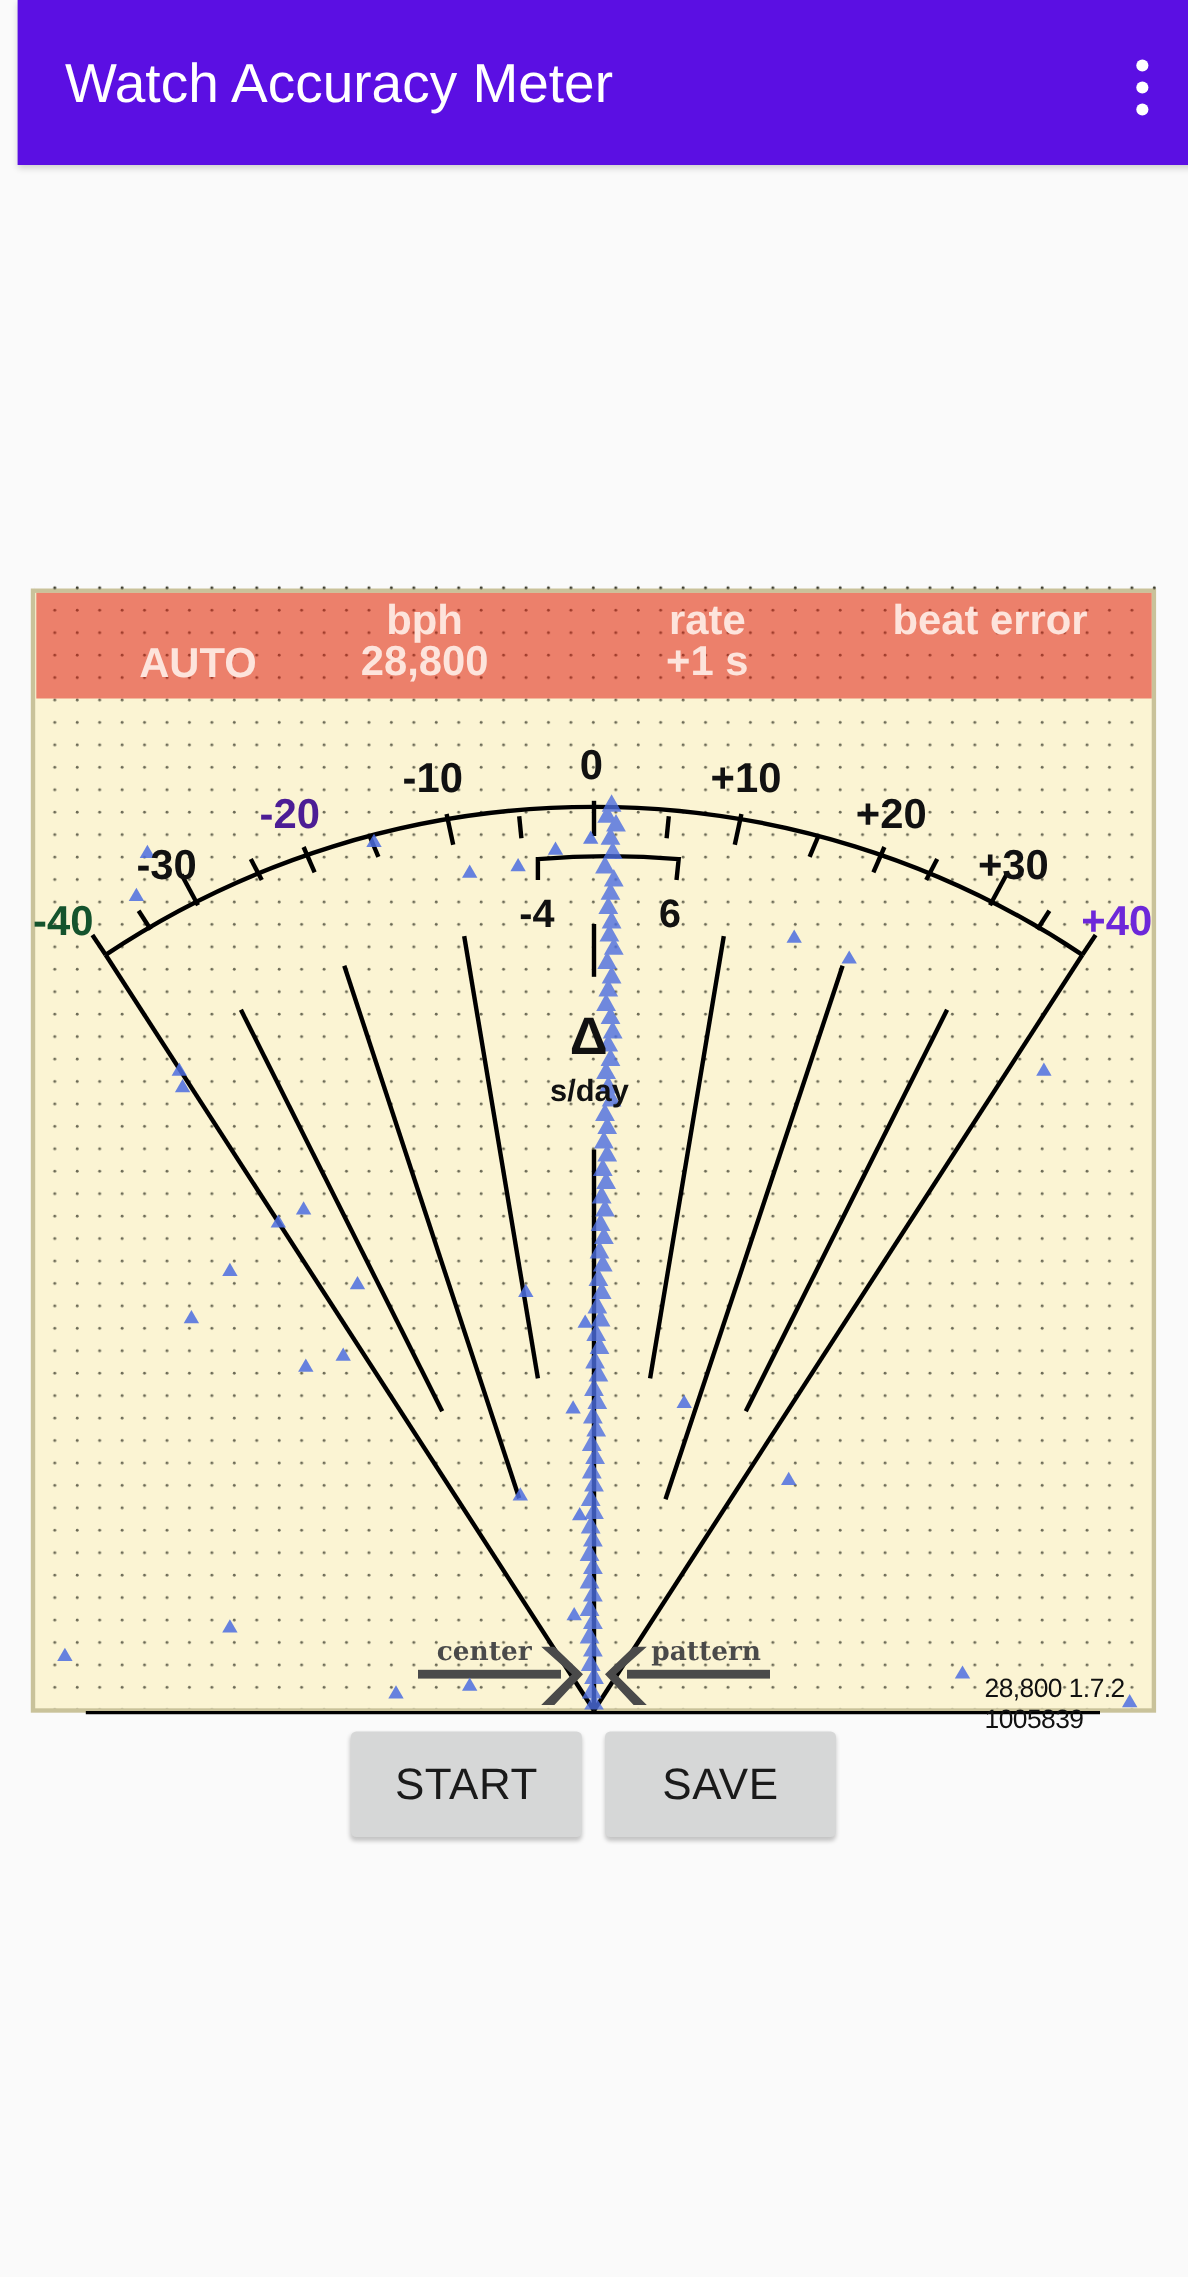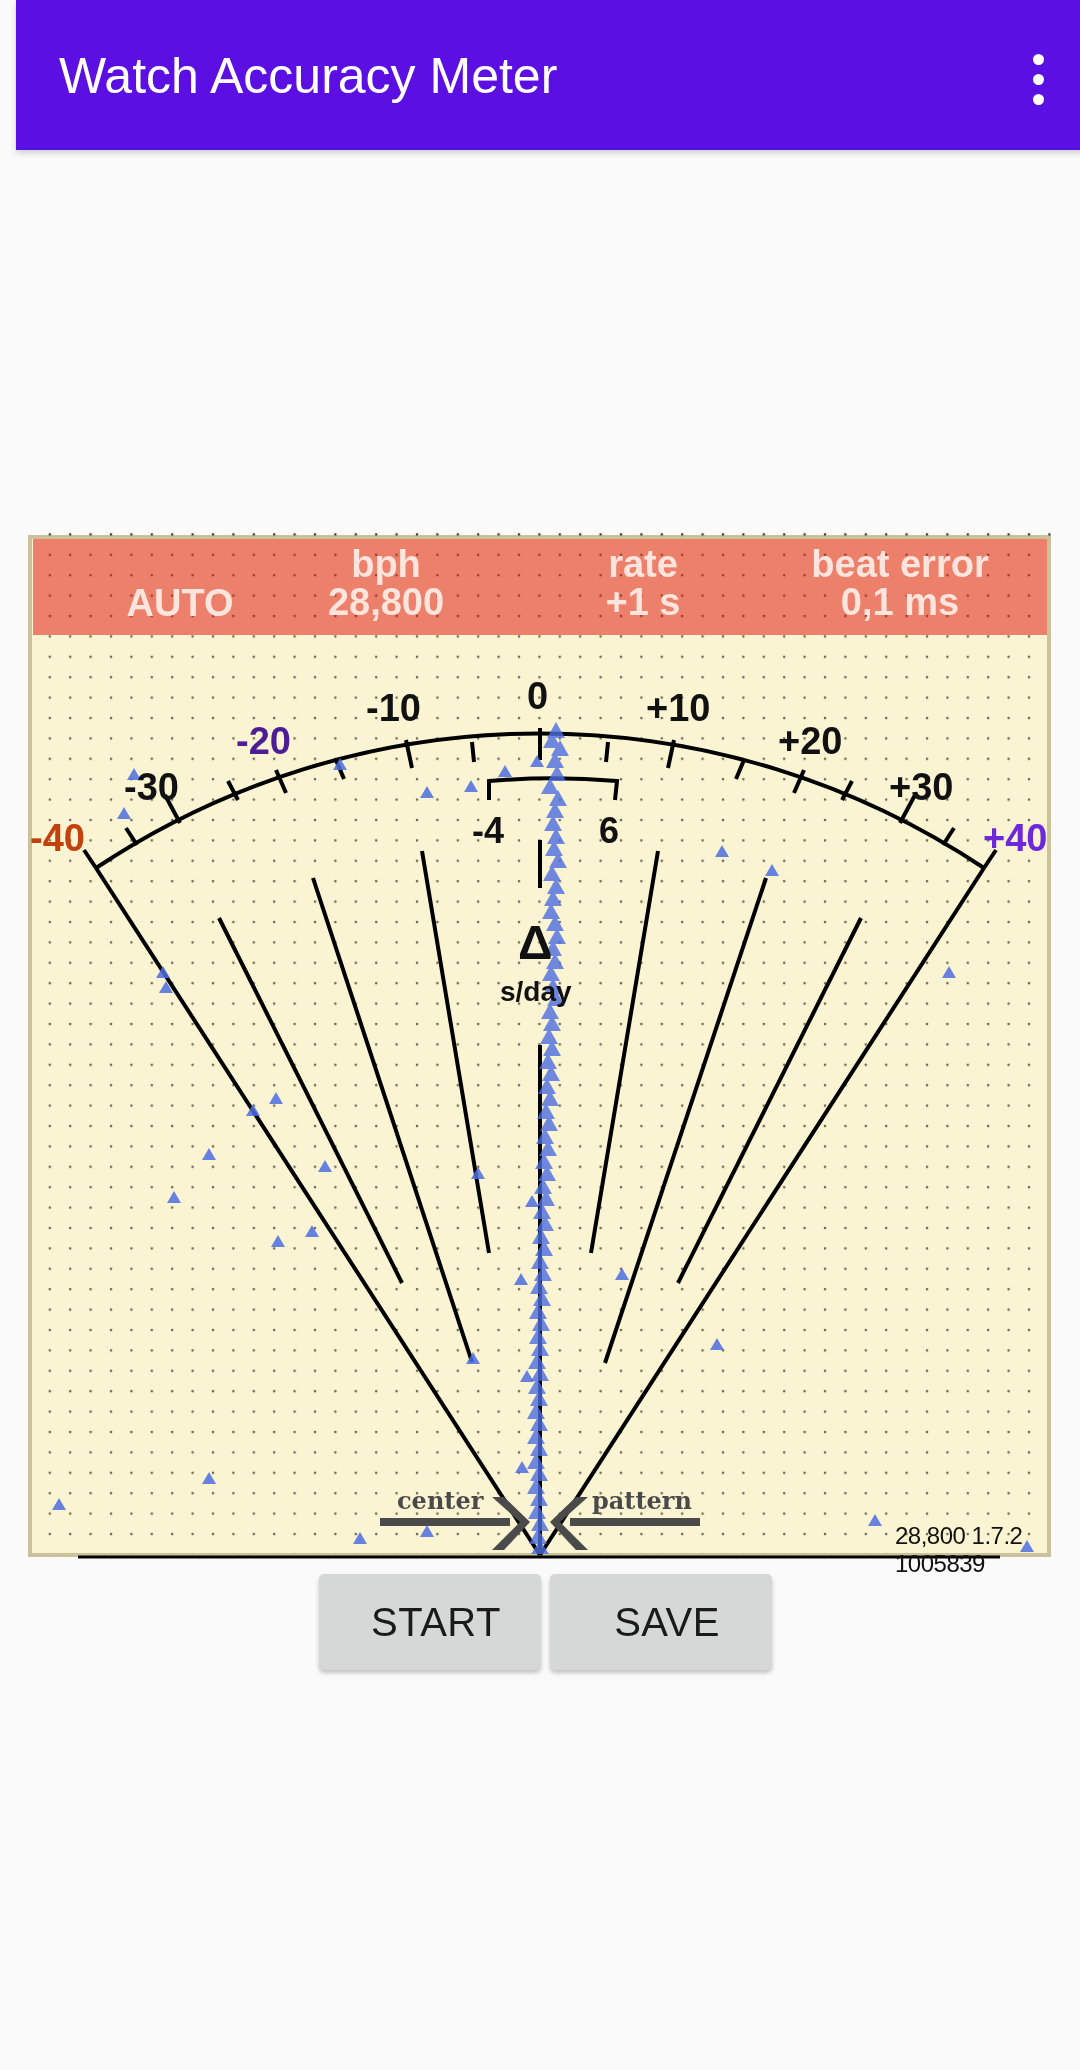--- a/index.html
+++ b/index.html
@@ -4,21 +4,21 @@
 <style>
   html, body { margin:0; padding:0; }
   body { width:1080px; height:2070px; background:#fafafa; position:relative; overflow:hidden; font-family:"Liberation Sans", sans-serif; }
   .appbar { position:absolute; left:16px; top:0; width:1080px; height:150px; background:#5b0fe3; box-shadow:0 3px 6px rgba(0,0,0,0.18); }
   .appbar .title { position:absolute; left:43px; top:46px; color:#fff; font-size:50px; line-height:60px; font-family:"Liberation Sans", sans-serif; letter-spacing:0px; }
   .appbar .menu { position:absolute; left:1002px; top:50px; width:40px; height:60px; cursor:pointer; }
   .appbar .menu span { position:absolute; left:15px; width:11px; height:11px; border-radius:50%; background:#fff; }
   .meter { position:absolute; left:0; top:520px; width:1080px; height:1050px;padding-left:20px; }
   .meter svg { position:absolute; left:0; top:0; }
   .band-text { position:absolute; color:#fde4dc; font-weight:bold; text-align:center; font-family:"Liberation Sans", sans-serif; font-size:38px; line-height:40px; }
-  .btn { position:absolute; top:1574px; width:210px; height:96px; background:#d6d7d7; border-radius:5px; box-shadow:0 3px 4px rgba(0,0,0,0.22); color:#1a1a1a; font-size:40px; text-align:center; line-height:96px; font-family:"Liberation Sans", sans-serif; cursor:pointer; letter-spacing:0.5px;padding-left:12px; }
+  .btn { position:absolute; top:1574px; width:210px; height:96px; background:#d6d7d7; border-radius:5px; box-shadow:0 3px 4px rgba(0,0,0,0.22); color:#1a1a1a; font-size:40px; text-align:center; line-height:96px; font-family:"Liberation Sans", sans-serif; cursor:pointer; letter-spacing:0.5px; }
 </style>
 </head>
 <body>
 
 <div class="appbar">
   <div class="title">Watch Accuracy Meter</div>
   <div class="menu">
     <span style="top:4px"></span>
       <span style="top:24px"></span>
       <span style="top:44px"></span>
@@ -195,23 +195,22 @@
 
     <line x1="78" y1="1557" x2="1000" y2="1557" stroke="#000" stroke-width="3"></line>
   </svg>
 
   <div class="band-text" style="left:100px; top:42px; width:160px; line-height:82px;">AUTO</div>
   <div class="band-text" style="left:286px; top:24px; width:200px;">bph</div>
   <div class="band-text" style="left:286px; top:62px; width:200px;">28,800</div>
   <div class="band-text" style="left:543px; top:24px; width:200px;">rate</div>
   <div class="band-text" style="left:543px; top:62px; width:200px;">+1 s</div>
   <div class="band-text" style="left:760px; top:24px; width:280px;">beat error</div>
-  <div class="band-text" style="left:760px; top:62px; width:280px;">0,1 ms</div>
-
-  <div style="position:absolute; left:30px; top:297px; font-weight:bold; font-size:38px; color:#c2410c;">-40</div>
+
+  <div style="position:absolute; left:30px; top:297px; font-weight:bold; font-size:38px; color:#14532d;">-40</div>
   <div style="position:absolute; left:124px; top:246px; font-weight:bold; font-size:38px; color:#111;">-30</div>
   <div style="position:absolute; left:236px; top:200px; font-weight:bold; font-size:38px; color:#4c1d95;">-20</div>
   <div style="position:absolute; left:366px; top:167px; font-weight:bold; font-size:38px; color:#111;">-10</div>
   <div style="position:absolute; left:527px; top:155px; font-weight:bold; font-size:38px; color:#111;">0</div>
   <div style="position:absolute; left:646px; top:167px; font-weight:bold; font-size:38px; color:#111;">+10</div>
   <div style="position:absolute; left:778px; top:200px; font-weight:bold; font-size:38px; color:#111;">+20</div>
   <div style="position:absolute; left:889px; top:246px; font-weight:bold; font-size:38px; color:#111;">+30</div>
   <div style="position:absolute; left:983px; top:297px; font-weight:bold; font-size:38px; color:#6d28d9;">+40</div>
 
   <div style="position:absolute; left:472px; top:290px; font-weight:bold; font-size:36px; color:#111;">-4</div>

